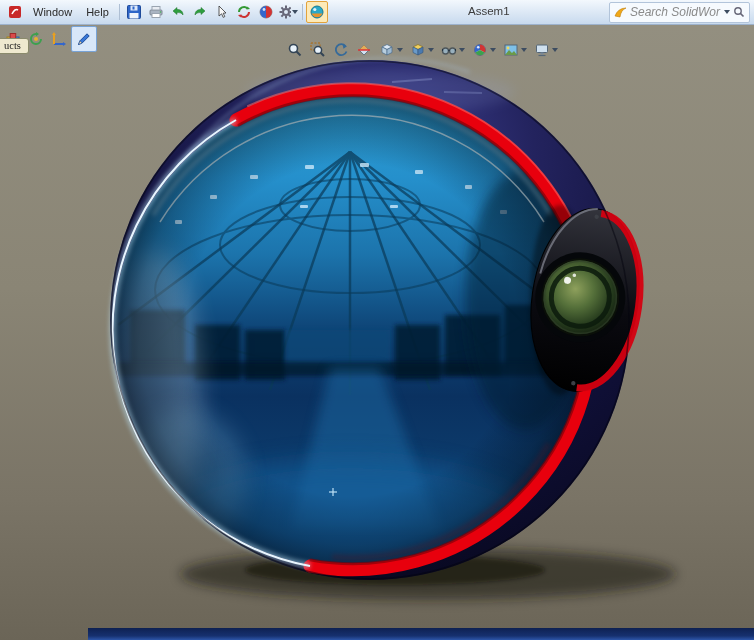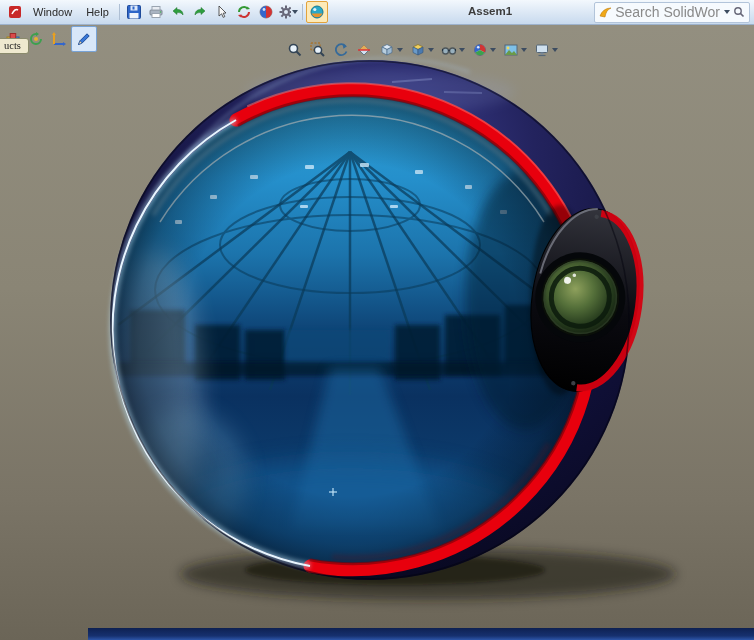--- a/index.html
+++ b/index.html
@@ -14,24 +14,24 @@
     border-bottom:1px solid #9db2cc;display:flex;align-items:center;
     padding:0 4px;font-size:11px;color:#2a2a2a;}
   .menu-item{padding:2px 7px;border-radius:2px;cursor:default;}
   .sep{width:1px;height:16px;background:#aebfd4;margin:0 3px;}
   .tb-btn{width:20px;height:20px;display:flex;align-items:center;justify-content:center;
     border:1px solid transparent;border-radius:2px;}
   .tb-btn.active{background:#fdeab8;border-color:#e2a23c;}
   .tb-btn svg{display:block;}
   .caret{width:0;height:0;border-left:3px solid transparent;border-right:3px solid transparent;
     border-top:4px solid #3c4c60;margin-left:1px;}
-  .doc-title{position:absolute;left:468px;top:5px;color:#3c3c3c;font-size:11.5px;font-weight:bold;}
+  .doc-title{position:absolute;left:468px;top:5px;color:#3c3c3c;font-size:11.5px;}
   .search{margin-left:auto;display:flex;align-items:center;gap:3px;background:#f6fafe;
     border:1px solid #b2c4da;border-radius:2px;padding:1px 4px;height:17px;}
-  .search-text{color:#8a8a8a;font-size:14px;white-space:nowrap;}
+  .search-text{color:#8a8a8a;font-size:12px;white-space:nowrap;font-style:italic;}
 
   
   .row2{position:absolute;top:26px;left:2px;z-index:9;display:flex;align-items:center;gap:2px;}
   .sm-btn{width:19px;height:19px;display:flex;align-items:center;justify-content:center;
     border:1px solid transparent;border-radius:2px;}
   .sm-btn.active{background:#d8e7f9;border-color:#78a3d6;width:24px;height:24px;}
 
   
   .side-tab{position:absolute;top:38px;left:0;z-index:9;background:#efe9cf;
     border:1px solid #8a8a6c;border-left:none;border-radius:0 3px 3px 0;

